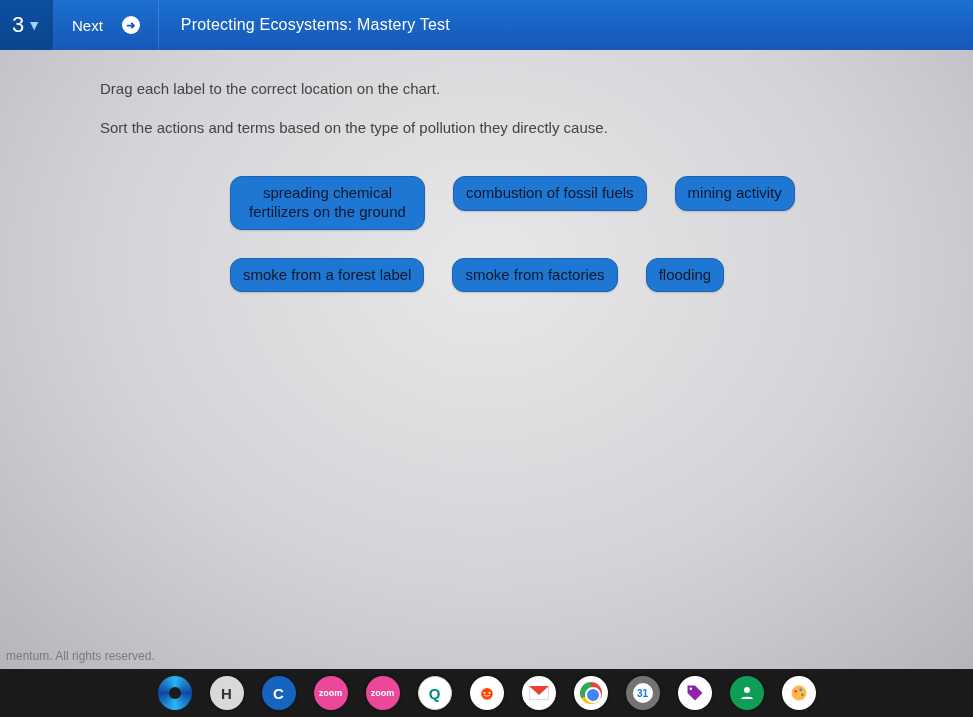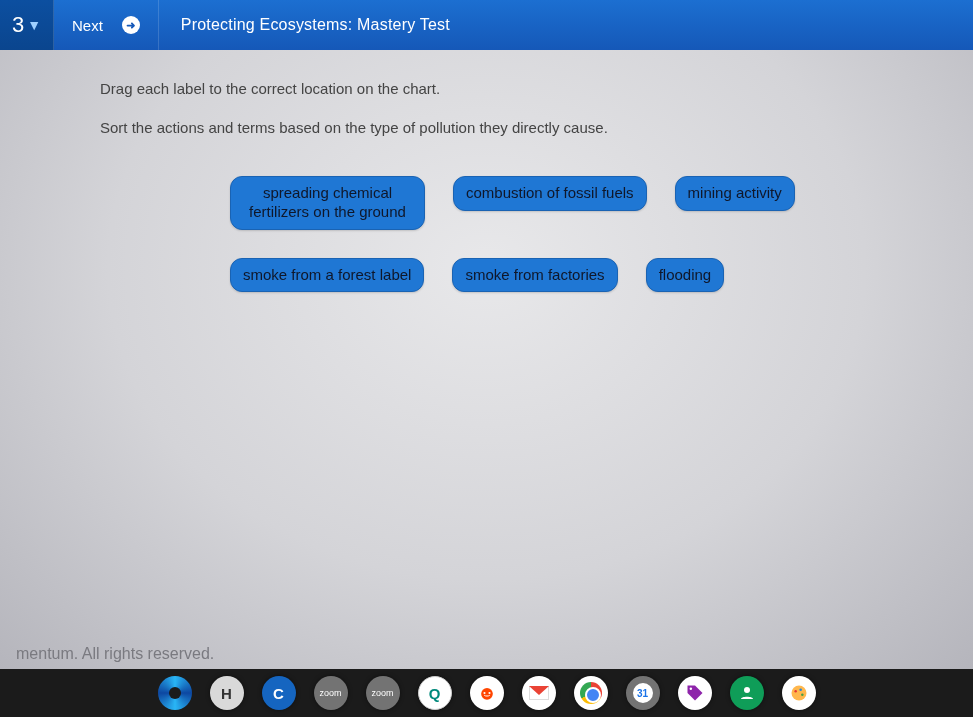--- a/index.html
+++ b/index.html
@@ -51,37 +51,37 @@
   table.sort-chart { border-collapse:collapse; background:rgba(255,255,255,.25); }
   table.sort-chart th, table.sort-chart td {
     border:1px solid #7d7d85; 
   }
   table.sort-chart th {
     font-weight:bold; font-size:15px; color:#2d2d2d; padding:14px 0; width:208px; text-align:center;
     background:rgba(255,255,255,.1);
   }
   table.sort-chart td { height:180px; vertical-align:top; }
   .footer-text {
-    position:absolute; left:16px; bottom:6px; font-size:16px; color:#7a7a80;
+    position:absolute; left:6px; bottom:6px; font-size:12px; color:#7a7a80;
   }
   
   .taskbar {
     position:absolute; left:0; right:0; bottom:0; height:48px;
     background:#1b1b1b; display:flex; align-items:center; justify-content:center; gap:18px;
     padding:0 10px;
   }
   .tb-icon {
     width:34px; height:34px; border-radius:50%; display:flex; align-items:center; justify-content:center;
     font-size:15px; font-weight:bold; color:#fff; cursor:pointer;
     box-shadow:0 0 4px rgba(0,0,0,.5);
   }
   .tb-plain { background:transparent; box-shadow:none; }
   .tb-h { background:#d9d9d9; color:#333; }
   .tb-c { background:#1565c0; }
-  .tb-zoom { background:#737373; font-size:9px; font-weight:400; }
+  .tb-zoom { background:#ec4899; font-size:9px; font-weight:700; }
   .tb-q { background:#fff; color:#00897b; border:1px solid #ccc;}
   .tb-reddit { background:#fff; color:#ff4500; }
   .tb-gmail { background:#fff; }
   .tb-chrome { background:#fff; }
   .tb-cal { background:#fff; color:#1a73e8; font-size:10px; border:7px solid #737373;}
   .tb-drive { background:#fff; }
   .tb-contacts { background:#0f9d58; }
   .tb-last { background:#fff; }
   .swirl {
     width:34px;height:34px;border-radius:50%;

